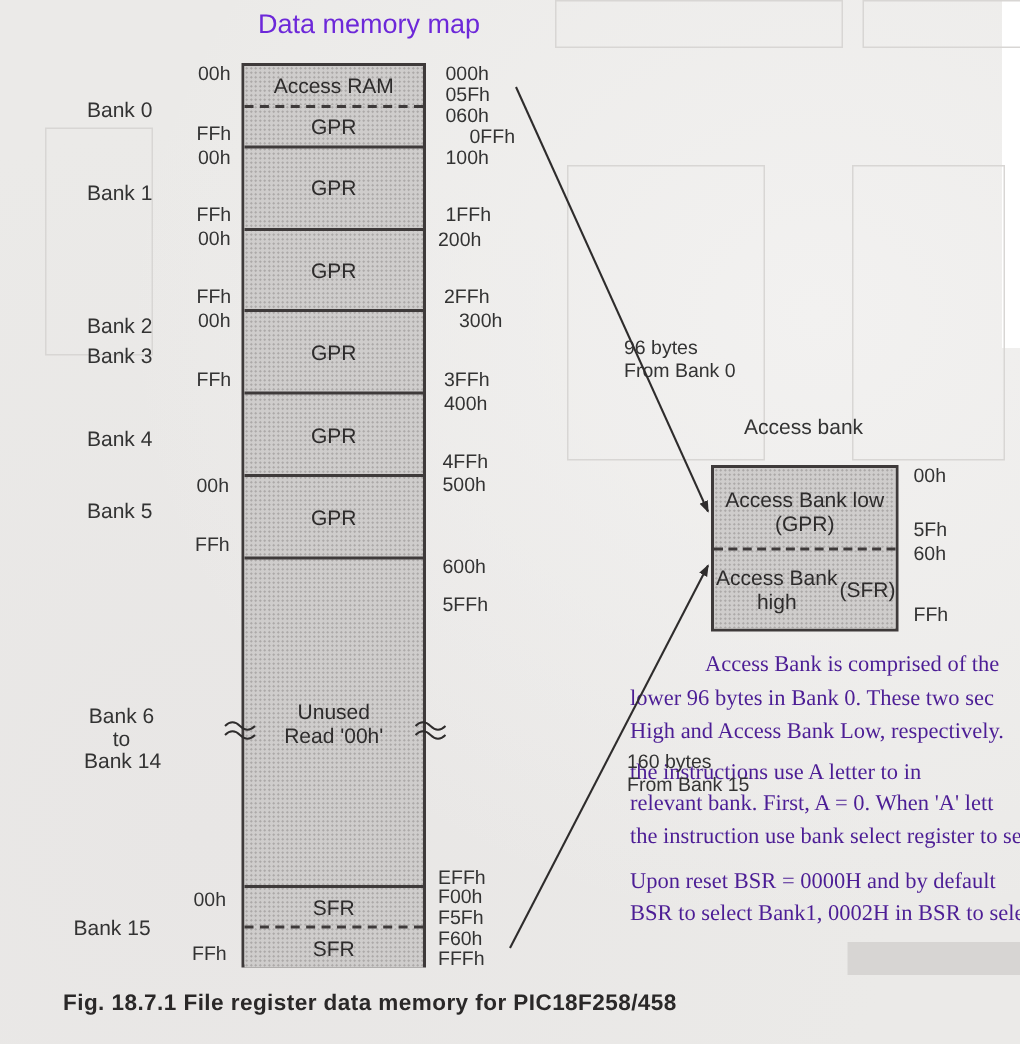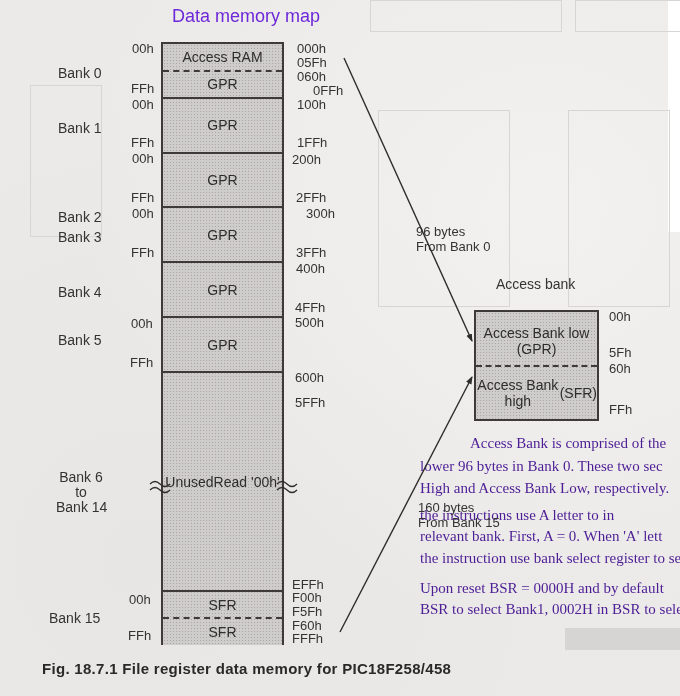--- a/index.html
+++ b/index.html
@@ -114,21 +114,21 @@
     </div>
   <div class="cell" style="top:163px;height:55px;">
       <span>GPR</span>
     </div>
   <div class="cell" style="top:218px;height:55px;">
       <span>GPR</span>
     </div>
   <div class="cell" style="top:273px;height:55px;">
       <span>GPR</span>
     </div>
-  <div class="cell" style="top:328px;height:219px;flex-direction:row;line-height:16px;">
+  <div class="cell" style="top:328px;height:219px;flex-direction:column;line-height:16px;">
     <span>Unused</span>
     <span>Read '00h'</span>
   </div>
   <div class="cell" style="top:547px;height:27px;">
       <span>SFR</span>
     </div>
   <div class="cell" style="top:574px;height:27px;">
       <span>SFR</span>
     </div>
 

